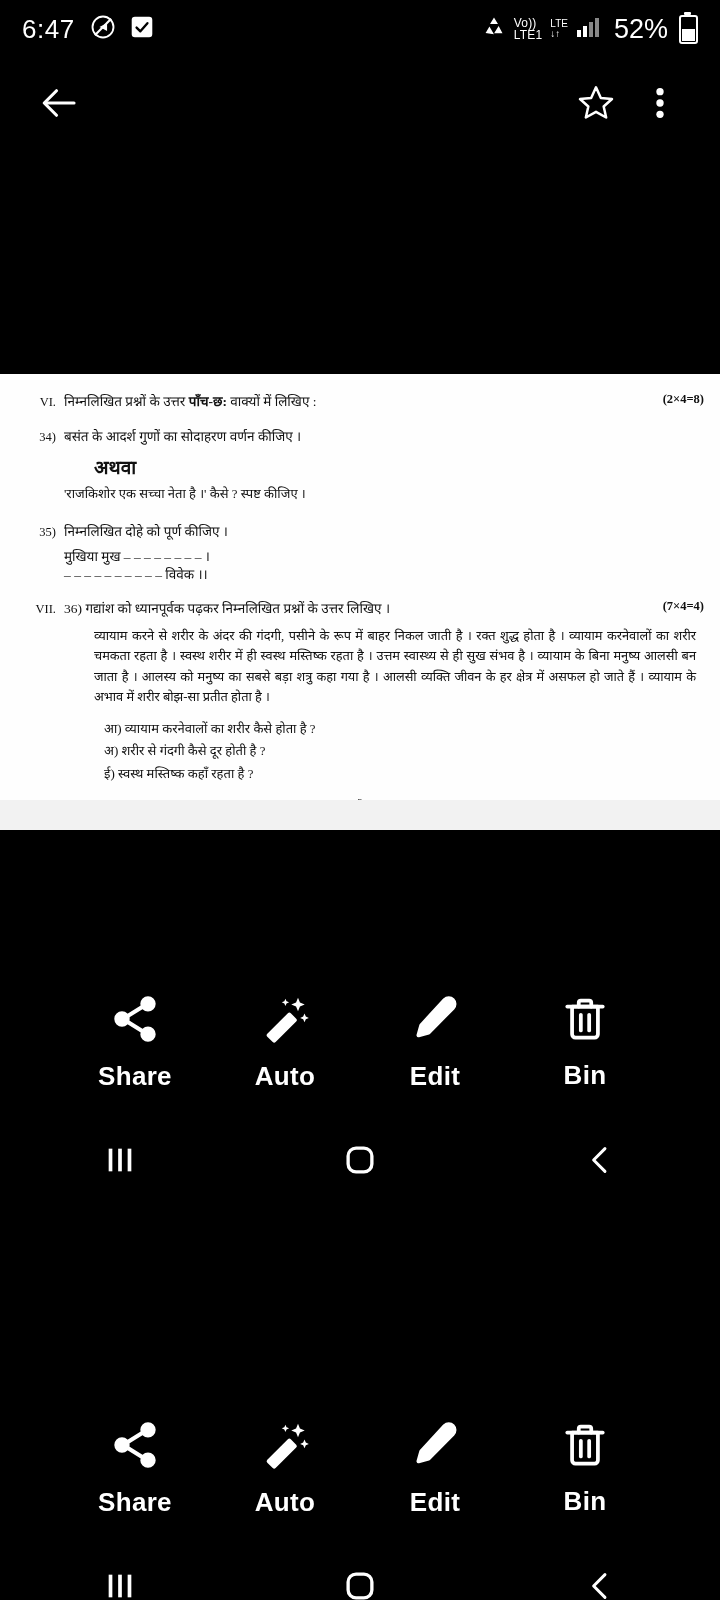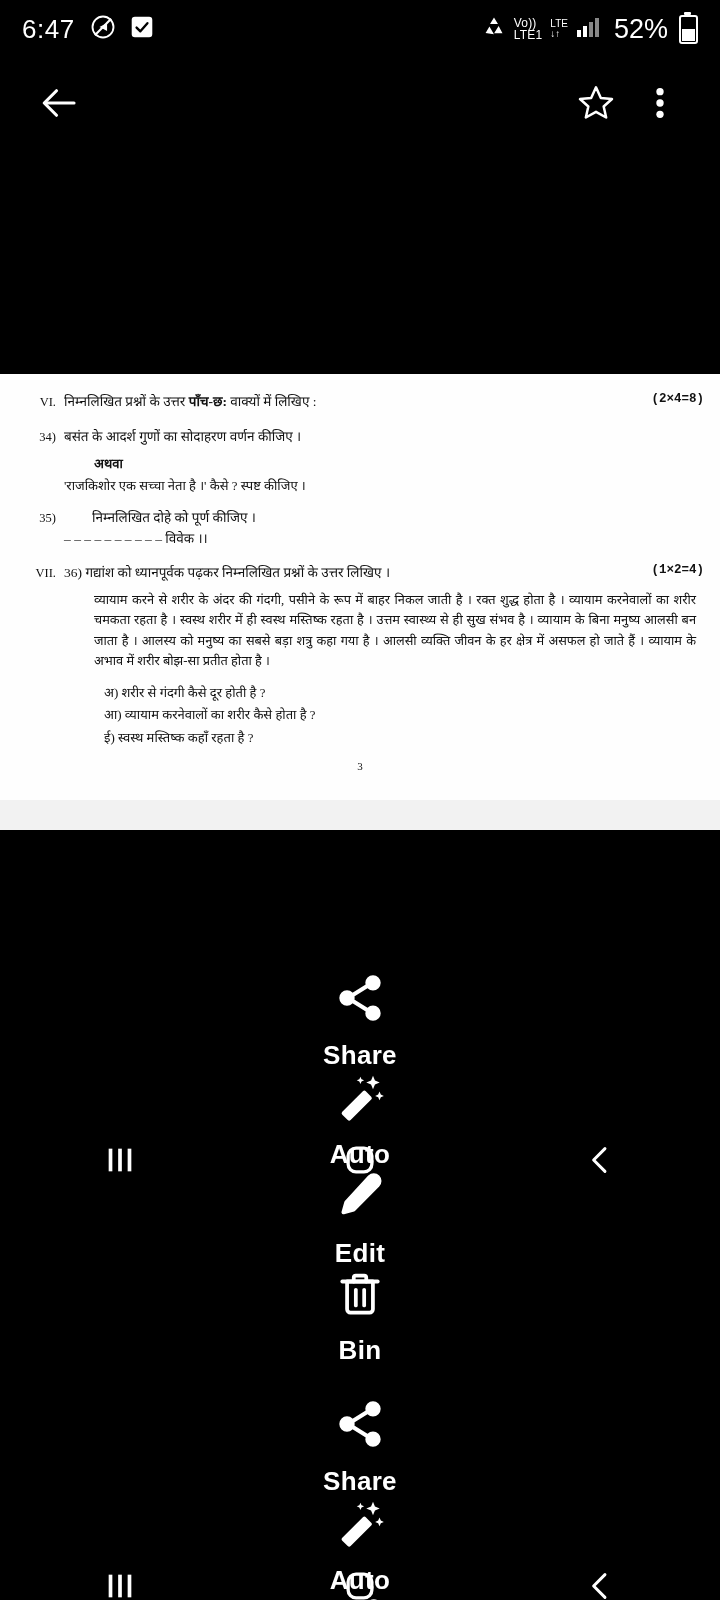--- a/index.html
+++ b/index.html
@@ -137,21 +137,20 @@
     padding-right: 8px;
     flex: 0 0 auto;
     font-size: 12.5px;
   }
   .q-col { flex: 1; }
   .marks {
     position: absolute;
     right: 0;
     font-size: 12.5px;
     font-weight: 700;
-    font-family: Liberation Mono, monospace;
   }
   .b { font-weight: 700; }
   .indent1 { padding-left: 48px; }
   .indent2 { padding-left: 78px; }
   .para {
     font-size: 12.8px;
     line-height: 1.6;
     text-align: justify;
     padding-left: 78px;
     padding-right: 8px;
@@ -171,25 +170,24 @@
     left: 0; right: 0;
     bottom: 0;
     height: 30px;
     background: #f2f2f2;
   }
 
   
   .toolbar {
     display: flex;
     align-items: center;
-    justify-content: space-between;
+    justify-content: center;
     padding: 0 14px;
     box-sizing: border-box;
     height: 140px;
-    flex-direction: column;
   }
   .tool {
     display: flex;
     flex-direction: column;
     align-items: center;
     justify-content: center;
     gap: 12px;
     width: 150px;
     cursor: pointer;
   }
@@ -298,47 +296,48 @@
         <div class="q-col">
           <span>निम्नलिखित प्रश्नों के उत्तर </span><span class="b">पाँच-छ:</span><span> वाक्यों में लिखिए :</span>
         </div>
       </div>
 
       <div class="row" style="margin-top:14px;">
         <div class="num-col">34)</div>
         <div class="q-col">बसंत के आदर्श गुणों का सोदाहरण वर्णन कीजिए ।</div>
       </div>
 
-      <div class="indent2 b" style="margin-top:6px;font-size:13px;">अथवा</div>
+      <div class="indent2 b" style="margin-top:6px;font-size:19px;">अथवा</div>
 
       <div class="indent1" style="margin-top:4px;font-size:13px;">'राजकिशोर एक सच्चा नेता है ।' कैसे ? स्पष्ट कीजिए ।</div>
 
-      <div class="row" style="margin-top:14px;gap:28px;">
+      <div class="row" style="margin-top:20px;">
         <div class="num-col">35)</div>
         <div class="q-col">निम्नलिखित दोहे को पूर्ण कीजिए ।</div>
       </div>
 
+      <div class="indent1" style="margin-top:4px;font-size:13.5px;">मुखिया मुख – – – – – – – – ।</div>
       <div class="indent1" style="font-size:13.5px;">– – – – – – – – – – विवेक ।।</div>
 
       <div style="position:relative;margin-top:16px;">
-        <div class="marks">(1×2=4)</div>
+        <div class="marks">(7×4=4)</div>
         <div class="row">
           <div class="num-col">VII.</div>
           <div class="q-col">
             <span>36)</span>
             <span>गद्यांश को ध्यानपूर्वक पढ़कर निम्नलिखित प्रश्नों के उत्तर लिखिए ।</span>
           </div>
         </div>
       </div>
 
       <div class="para" style="margin-top:6px;">व्यायाम करने से शरीर के अंदर की गंदगी, पसीने के रूप में बाहर निकल जाती है । रक्त शुद्ध होता है । व्यायाम करनेवालों का शरीर चमकता रहता है । स्वस्थ शरीर में ही स्वस्थ मस्तिष्क रहता है । उत्तम स्वास्थ्य से ही सुख संभव है ।  व्यायाम के बिना मनुष्य आलसी बन जाता है । आलस्य को मनुष्य का सबसे बड़ा शत्रु कहा गया है । आलसी व्यक्ति जीवन के हर क्षेत्र में असफल हो जाते हैं । व्यायाम के अभाव में शरीर बोझ-सा प्रतीत होता है ।</div>
 
       <div style="margin-top:10px;">
+        <div class="subq">आ) व्यायाम करनेवालों का शरीर कैसे होता है ?</div>
         <div class="subq">अ) शरीर से गंदगी कैसे दूर होती है ?</div>
-        <div class="subq">आ) व्यायाम करनेवालों का शरीर कैसे होता है ?</div>
         <div class="subq">ई) स्वस्थ मस्तिष्क कहाँ रहता है ?</div>
       </div>
 
       <div class="pagenum">3</div>
     </div>
     <div class="strip-light"></div>
   </div>
 </div>
 
 <div class="spacer-block" style="height:142px;"></div>

